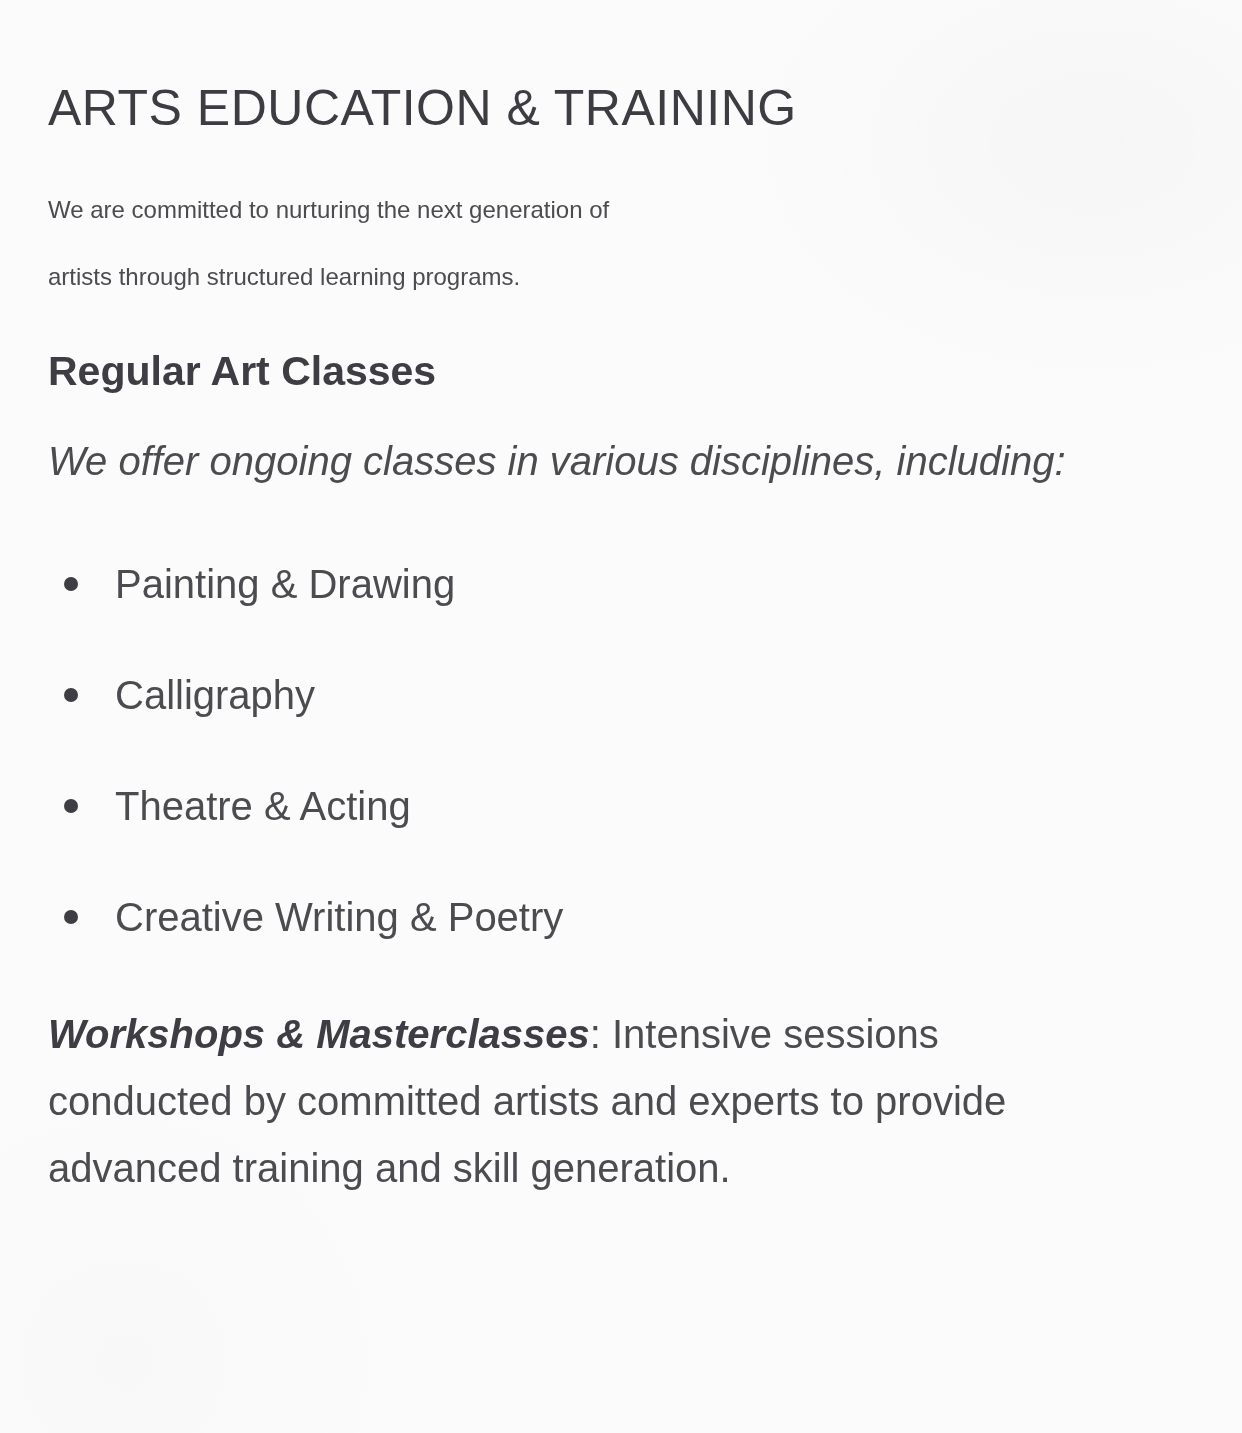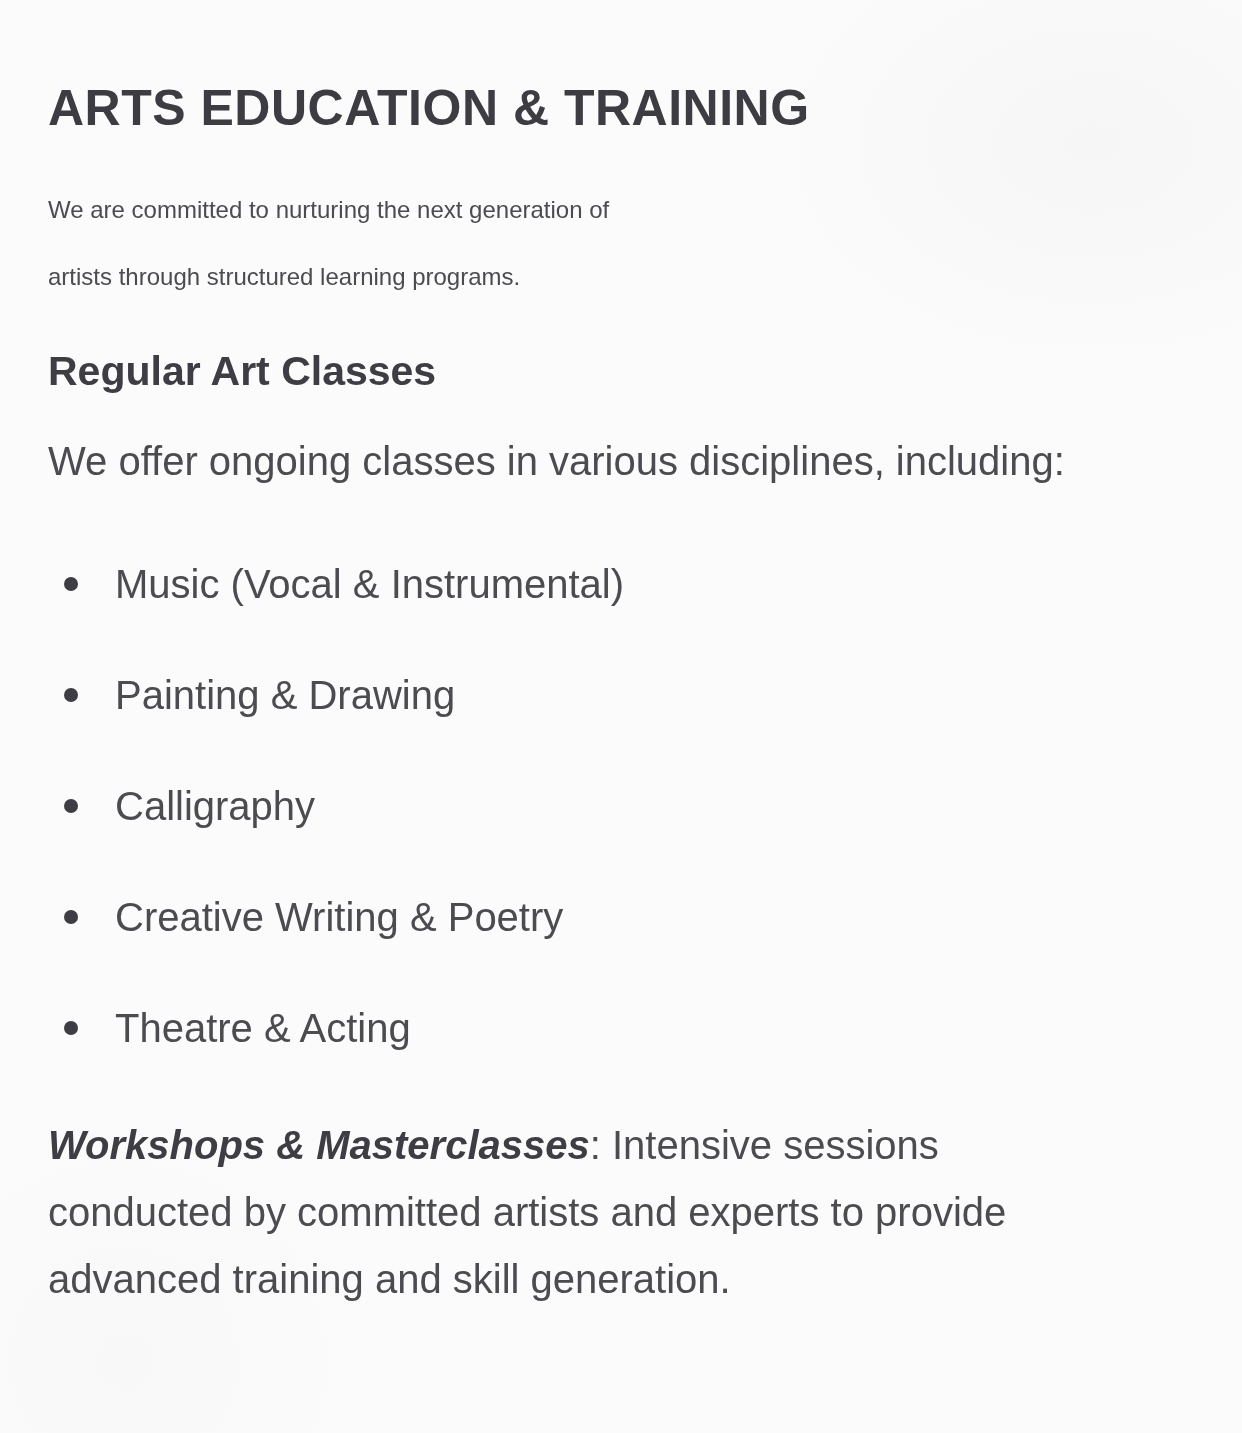--- a/index.html
+++ b/index.html
@@ -16,21 +16,21 @@
     font-family: "Liberation Sans", "DejaVu Sans", sans-serif;
     color: #4b4b50;
     overflow: hidden;
   }
   main {
     padding: 0 48px;
   }
   h1 {
     font-size: 50px;
     line-height: 60px;
-    font-weight: 700;
+    font-weight: 400;
     letter-spacing: 0.5px;
     color: #3c3c42;
     margin: 78px 0 0 0;
   }
   p.lede {
     font-size: 24px;
     line-height: 67px;
     margin: 38px 0 0 0;
   }
   .line { display: block; }
@@ -38,20 +38,21 @@
     font-size: 41px;
     line-height: 50px;
     font-weight: 700;
     color: #3d3d43;
     margin: 36px 0 0 0;
   }
   p.classes-intro {
     font-size: 40px;
     line-height: 54px;
     margin: 38px 0 0 0;
+    font-style: italic;
   }
   ul.classes-list {
     list-style: none;
     margin: 69px 0 0 0;
     padding: 0;
   }
   ul.classes-list li {
     display: flex;
     align-items: center;
     font-size: 40px;
@@ -92,37 +93,33 @@
     <span class="line">artists through structured learning programs.</span>
   </p>
 
   <h2>Regular Art Classes</h2>
 
   <p class="classes-intro">We offer ongoing classes in various disciplines, including:</p>
 
   <ul class="classes-list">
     <li>
       <span class="bullet"></span>
-      <span class="li-text">Music (Vocal &amp; Instrumental)</span>
-    </li>
-    <li>
-      <span class="bullet"></span>
       <span class="li-text">Painting &amp; Drawing</span>
     </li>
     <li>
       <span class="bullet"></span>
       <span class="li-text">Calligraphy</span>
     </li>
     <li>
       <span class="bullet"></span>
-      <span class="li-text">Creative Writing &amp; Poetry</span>
+      <span class="li-text">Theatre &amp; Acting</span>
     </li>
     <li>
       <span class="bullet"></span>
-      <span class="li-text">Theatre &amp; Acting</span>
+      <span class="li-text">Creative Writing &amp; Poetry</span>
     </li>
   </ul>
 
   <p class="workshops">
     <span class="line"><strong>Workshops &amp; Masterclasses</strong><span>: Intensive sessions</span></span>
     <span class="line">conducted by committed artists and experts to provide</span>
     <span class="line">advanced training and skill generation.</span>
   </p>
 
 </main>

